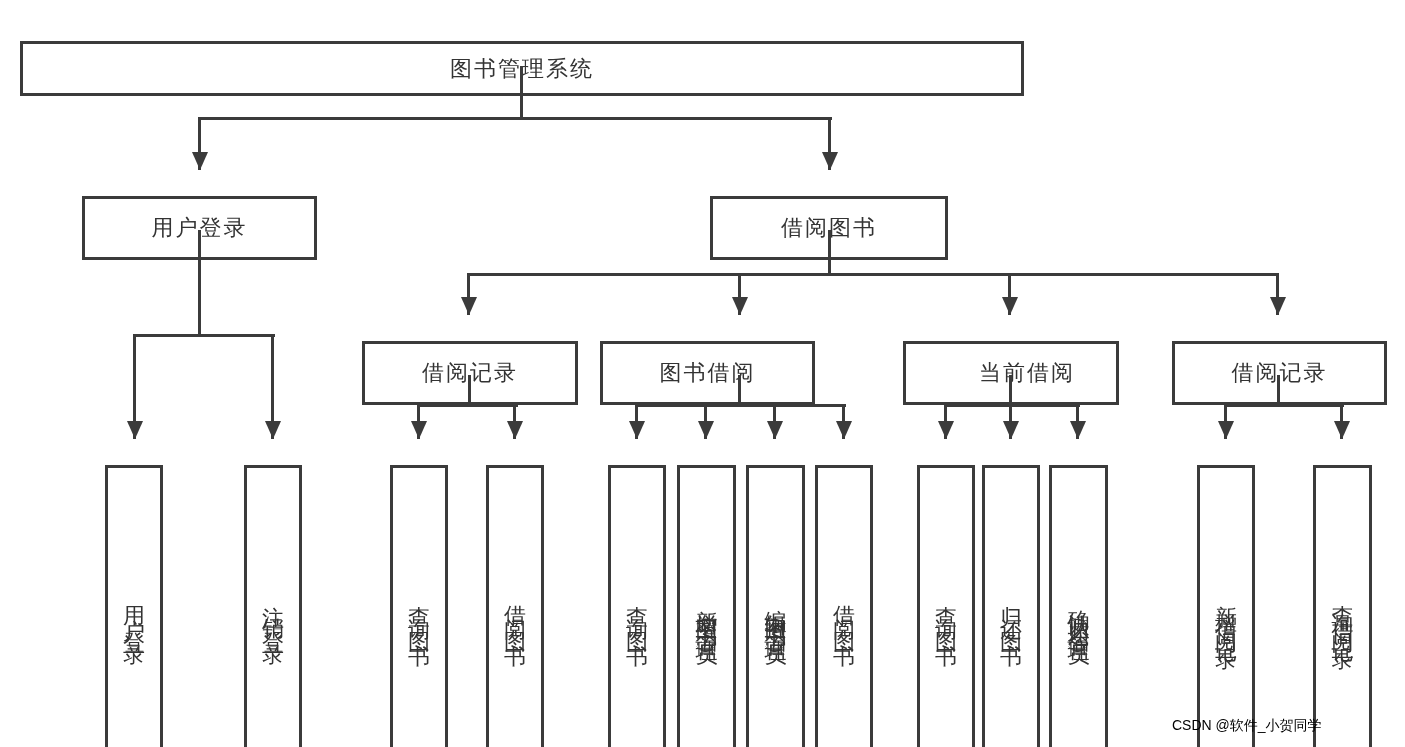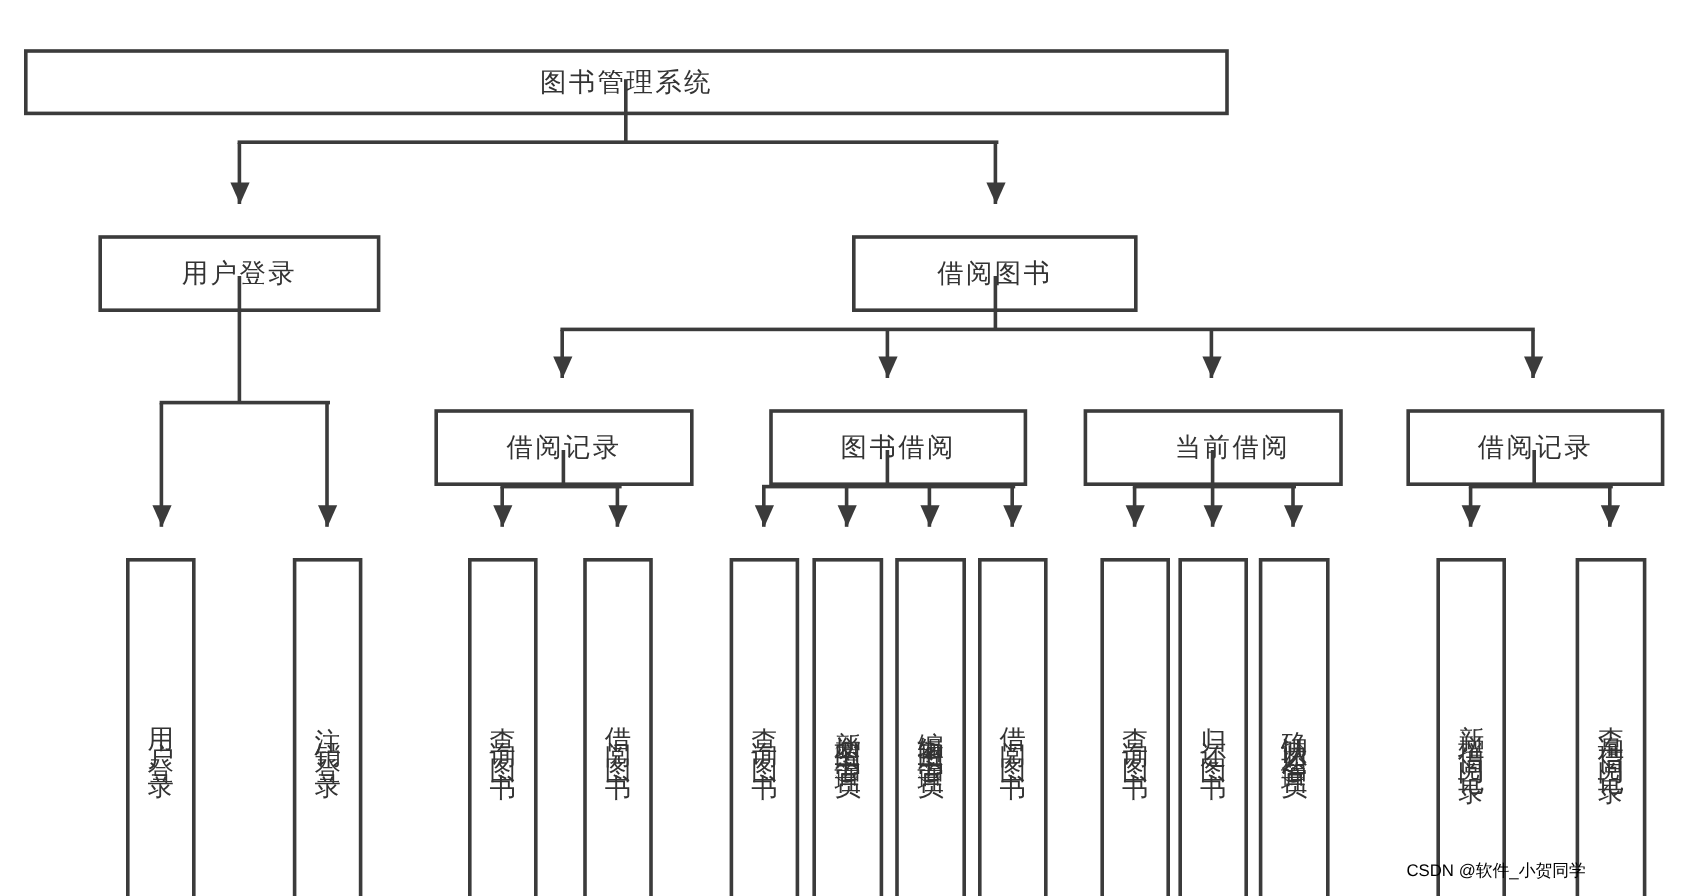--- a/index.html
+++ b/index.html
@@ -11,21 +11,21 @@
     position:absolute;box-sizing:border-box;
     border:3px solid #3b3b3b;background:#ffffff;color:#333333;
     display:flex;align-items:center;justify-content:center;margin-top:28px;
   }
   .h-label{font-size:22px;letter-spacing:2px;line-height:1;}
   .root{left:20px;top:13px;width:1004px;height:55px;}
   .lvl2a{left:82px;top:168px;width:235px;height:64px;}
   .lvl2b{left:710px;top:168px;width:238px;height:64px;}
   .lvl3{top:313px;height:64px;}
   .l3a{left:362px;width:216px;}
-  .l3b{left:641px;width:215px;}
+  .l3b{left:600px;width:215px;}
   .l3c{left:903px;width:216px;padding-left:32px;}
   .l3d{left:1172px;width:215px;}
   .leaf{top:437px;height:298px;width:58px;}
   .vtext{
     writing-mode:vertical-rl;text-orientation:mixed;
     font-size:22px;line-height:1;color:#333333;
   }
   .s4{letter-spacing:13px;}
   .s6{letter-spacing:9px;}
   .s9{letter-spacing:5px;}

